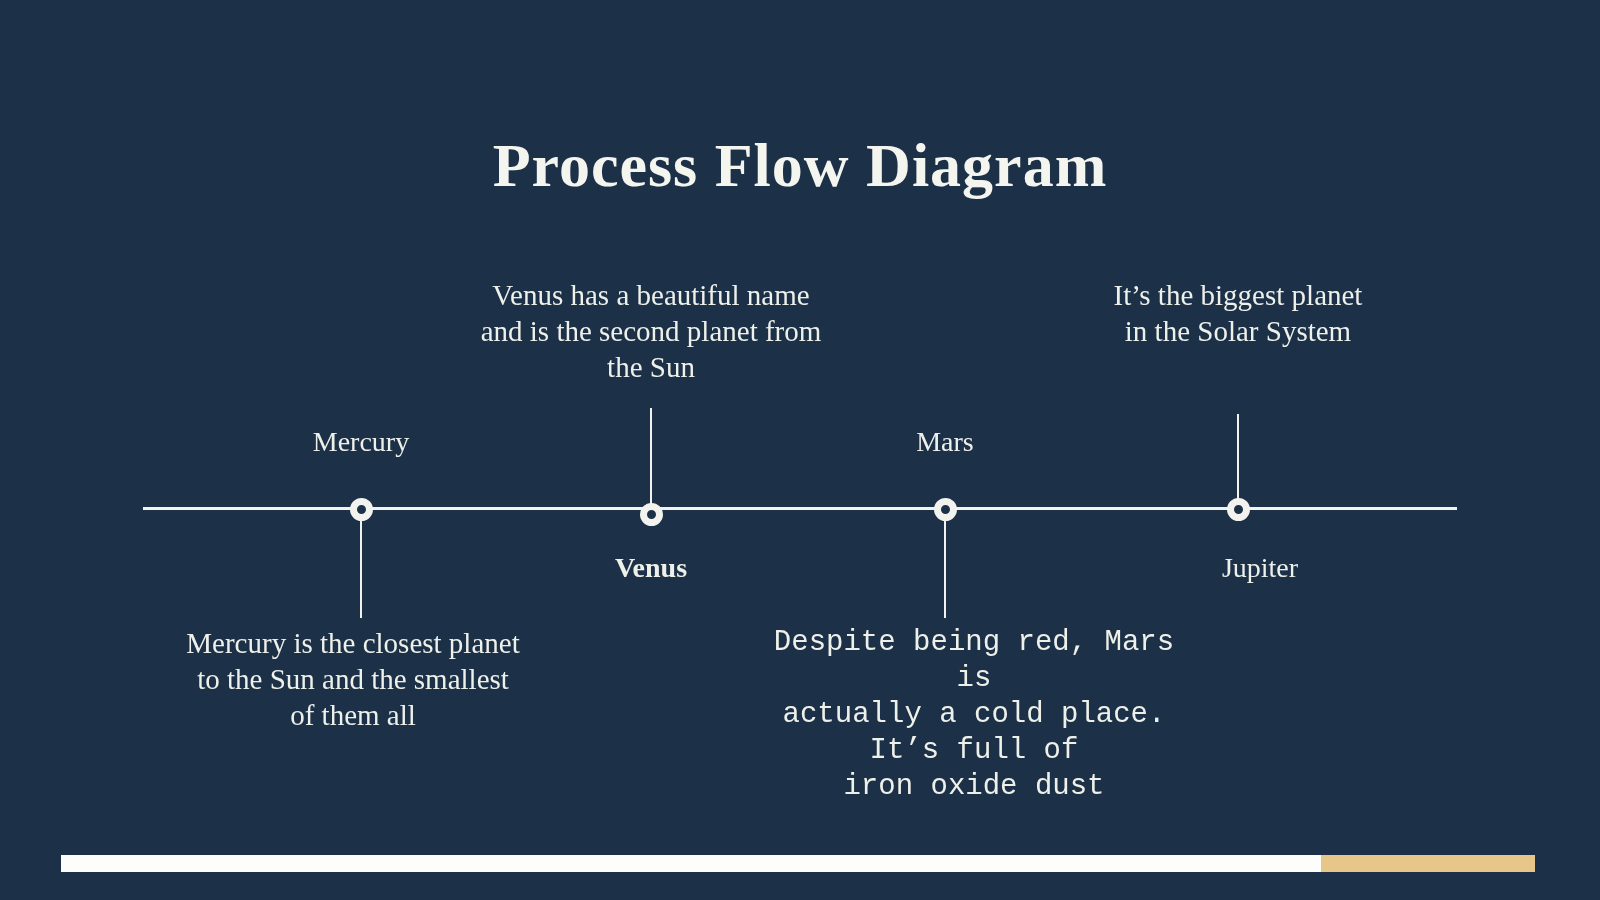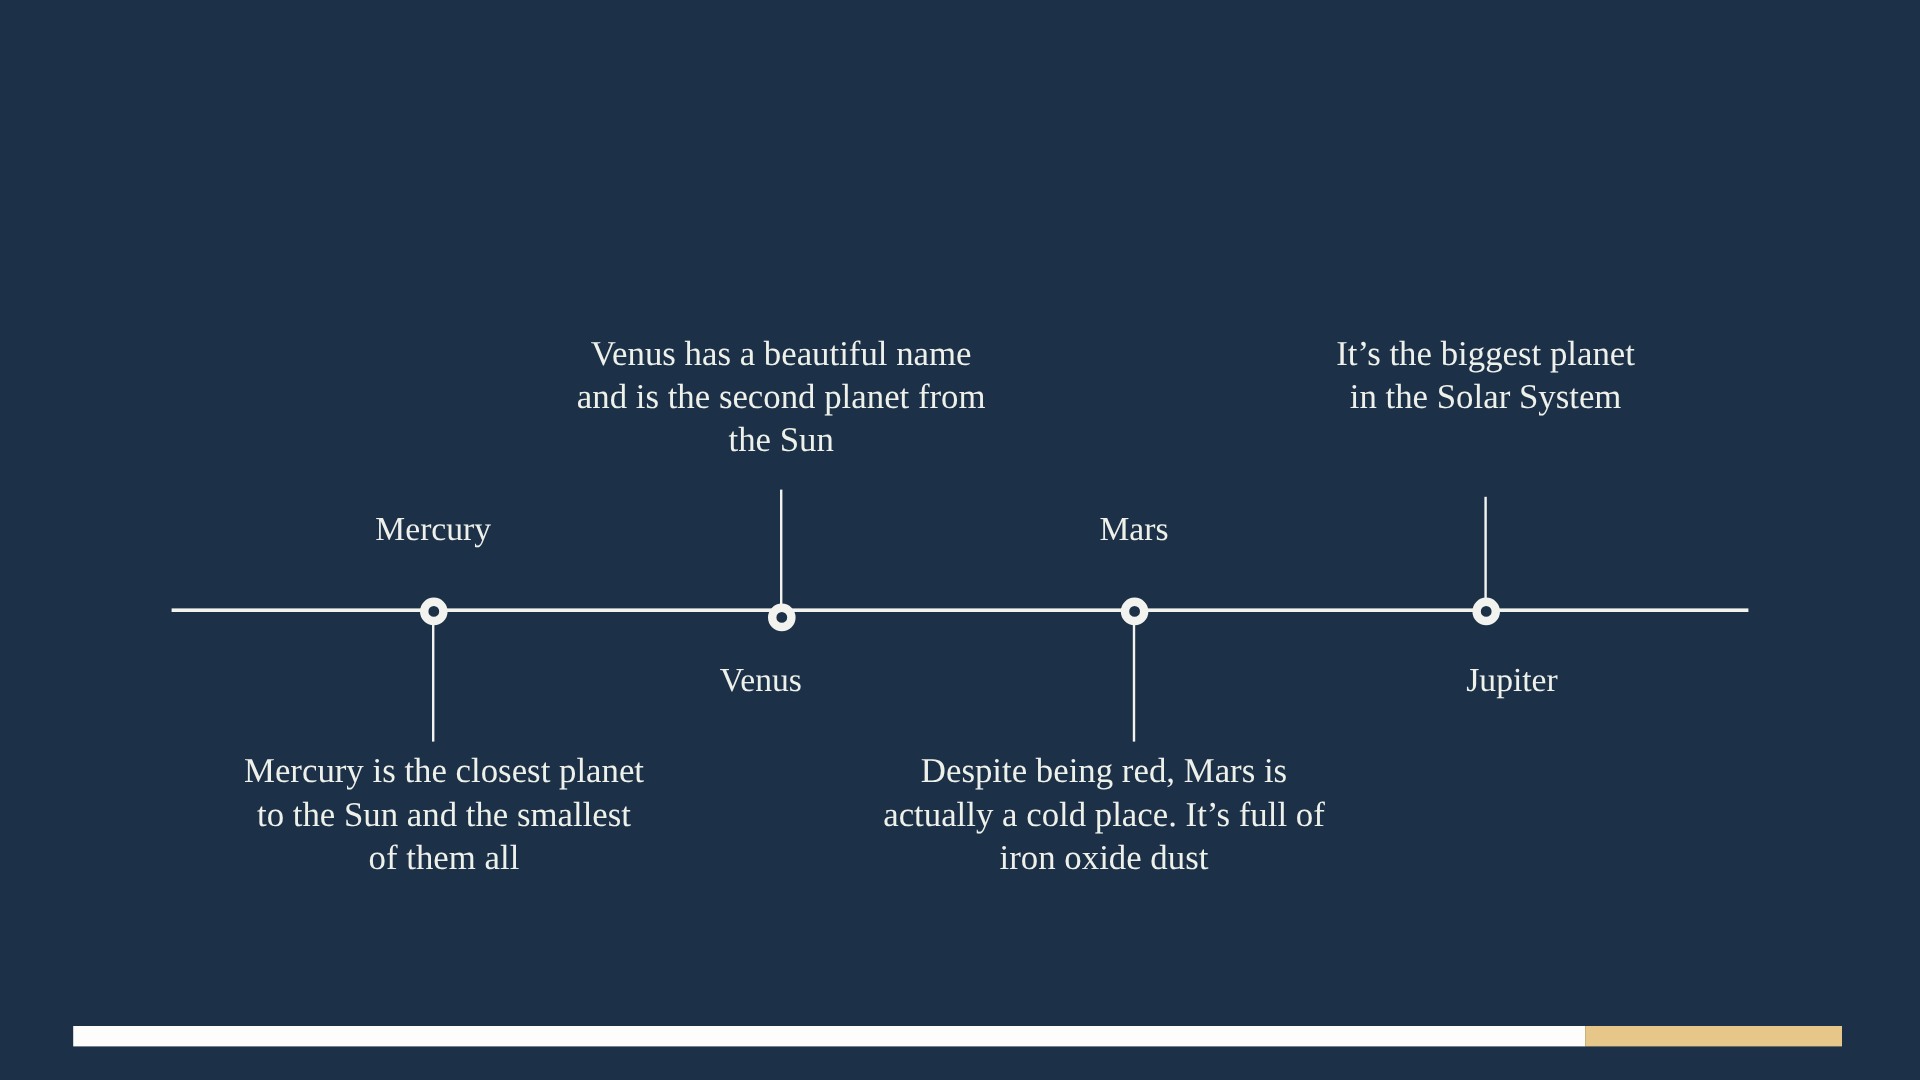--- a/index.html
+++ b/index.html
@@ -56,50 +56,51 @@
     position:absolute;width:420px;
     text-align:center;
     font-size:29px;line-height:36px;
     color:var(--text-color);
     white-space:pre-line;
   }
   
   .n0 .marker{left:349.5px;top:497.5px;}
   .n0 .connector{left:359.75px;top:509px;height:109px;}
   .n0 .node-label{left:161px;top:426px;}
-  .n0 .node-desc{left:160px;top:625px;}
+  .n0 .node-desc{left:143px;top:625px;}
   
   .n1 .marker{left:639.5px;top:502.5px;}
   .n1 .connector{left:649.75px;top:408px;height:106px;}
-  .n1 .node-label{left:434px;top:552px;}
+  .n1 .node-label{left:451px;top:552px;font-weight:bold;}
   .n1 .node-desc{left:441px;top:277px;}
   
   .n2 .marker{left:933.5px;top:497.5px;}
   .n2 .connector{left:943.75px;top:509px;height:109px;}
   .n2 .node-label{left:745px;top:426px;}
-  .n2 .node-desc{left:710px;top:625px;}
+  .n2 .node-desc{left:764px;top:625px;font-family:Liberation Mono, monospace;}
   
   .n3 .marker{left:1226.5px;top:497.5px;}
   .n3 .connector{left:1236.75px;top:414px;height:95px;}
   .n3 .node-label{left:1060px;top:552px;}
   .n3 .node-desc{left:1028px;top:277px;}
 
   .progress-bar{
     position:absolute;left:61px;top:855px;
     width:1474px;height:17px;
     display:flex;
   }
   .progress-done{width:var(--progress-split);background:var(--bar-white);}
   .progress-remaining{flex:1;background:var(--bar-gold);}
 </style>
 </head>
 <body>
 
 <div class="slide">
 
+  <h1 class="slide-title">Process Flow Diagram</h1>
 
   <div class="timeline-line"></div>
 
   <div class="node n0">
     <div class="node-label">Mercury</div>
     <div class="connector"></div>
     <div class="marker"></div>
     <div class="node-desc">Mercury is the closest planet
 to the Sun and the smallest
 of them all</div>

